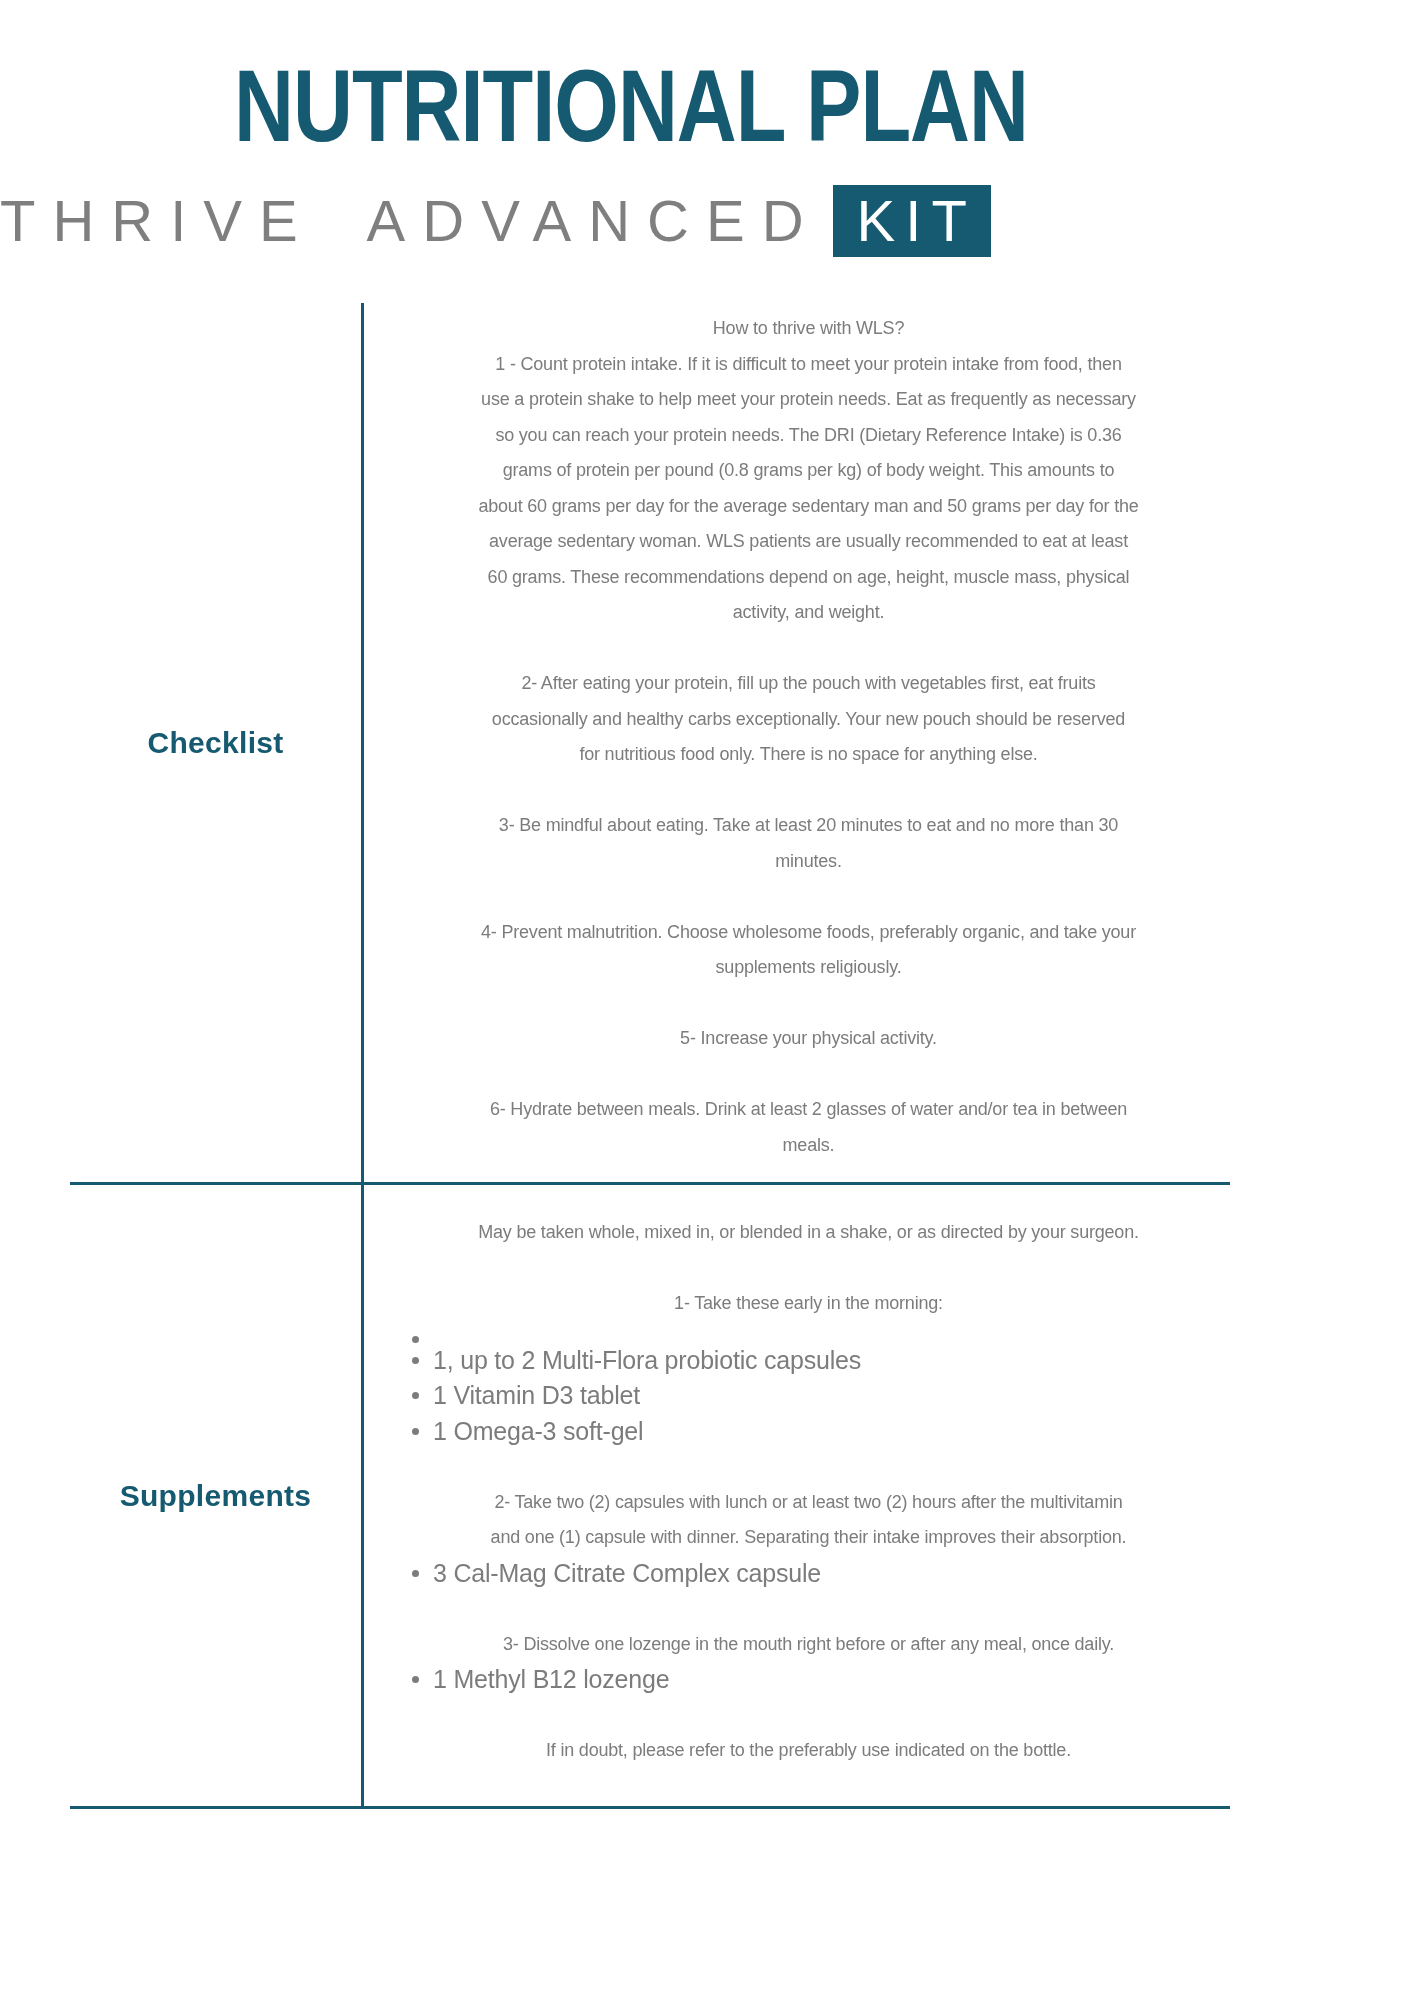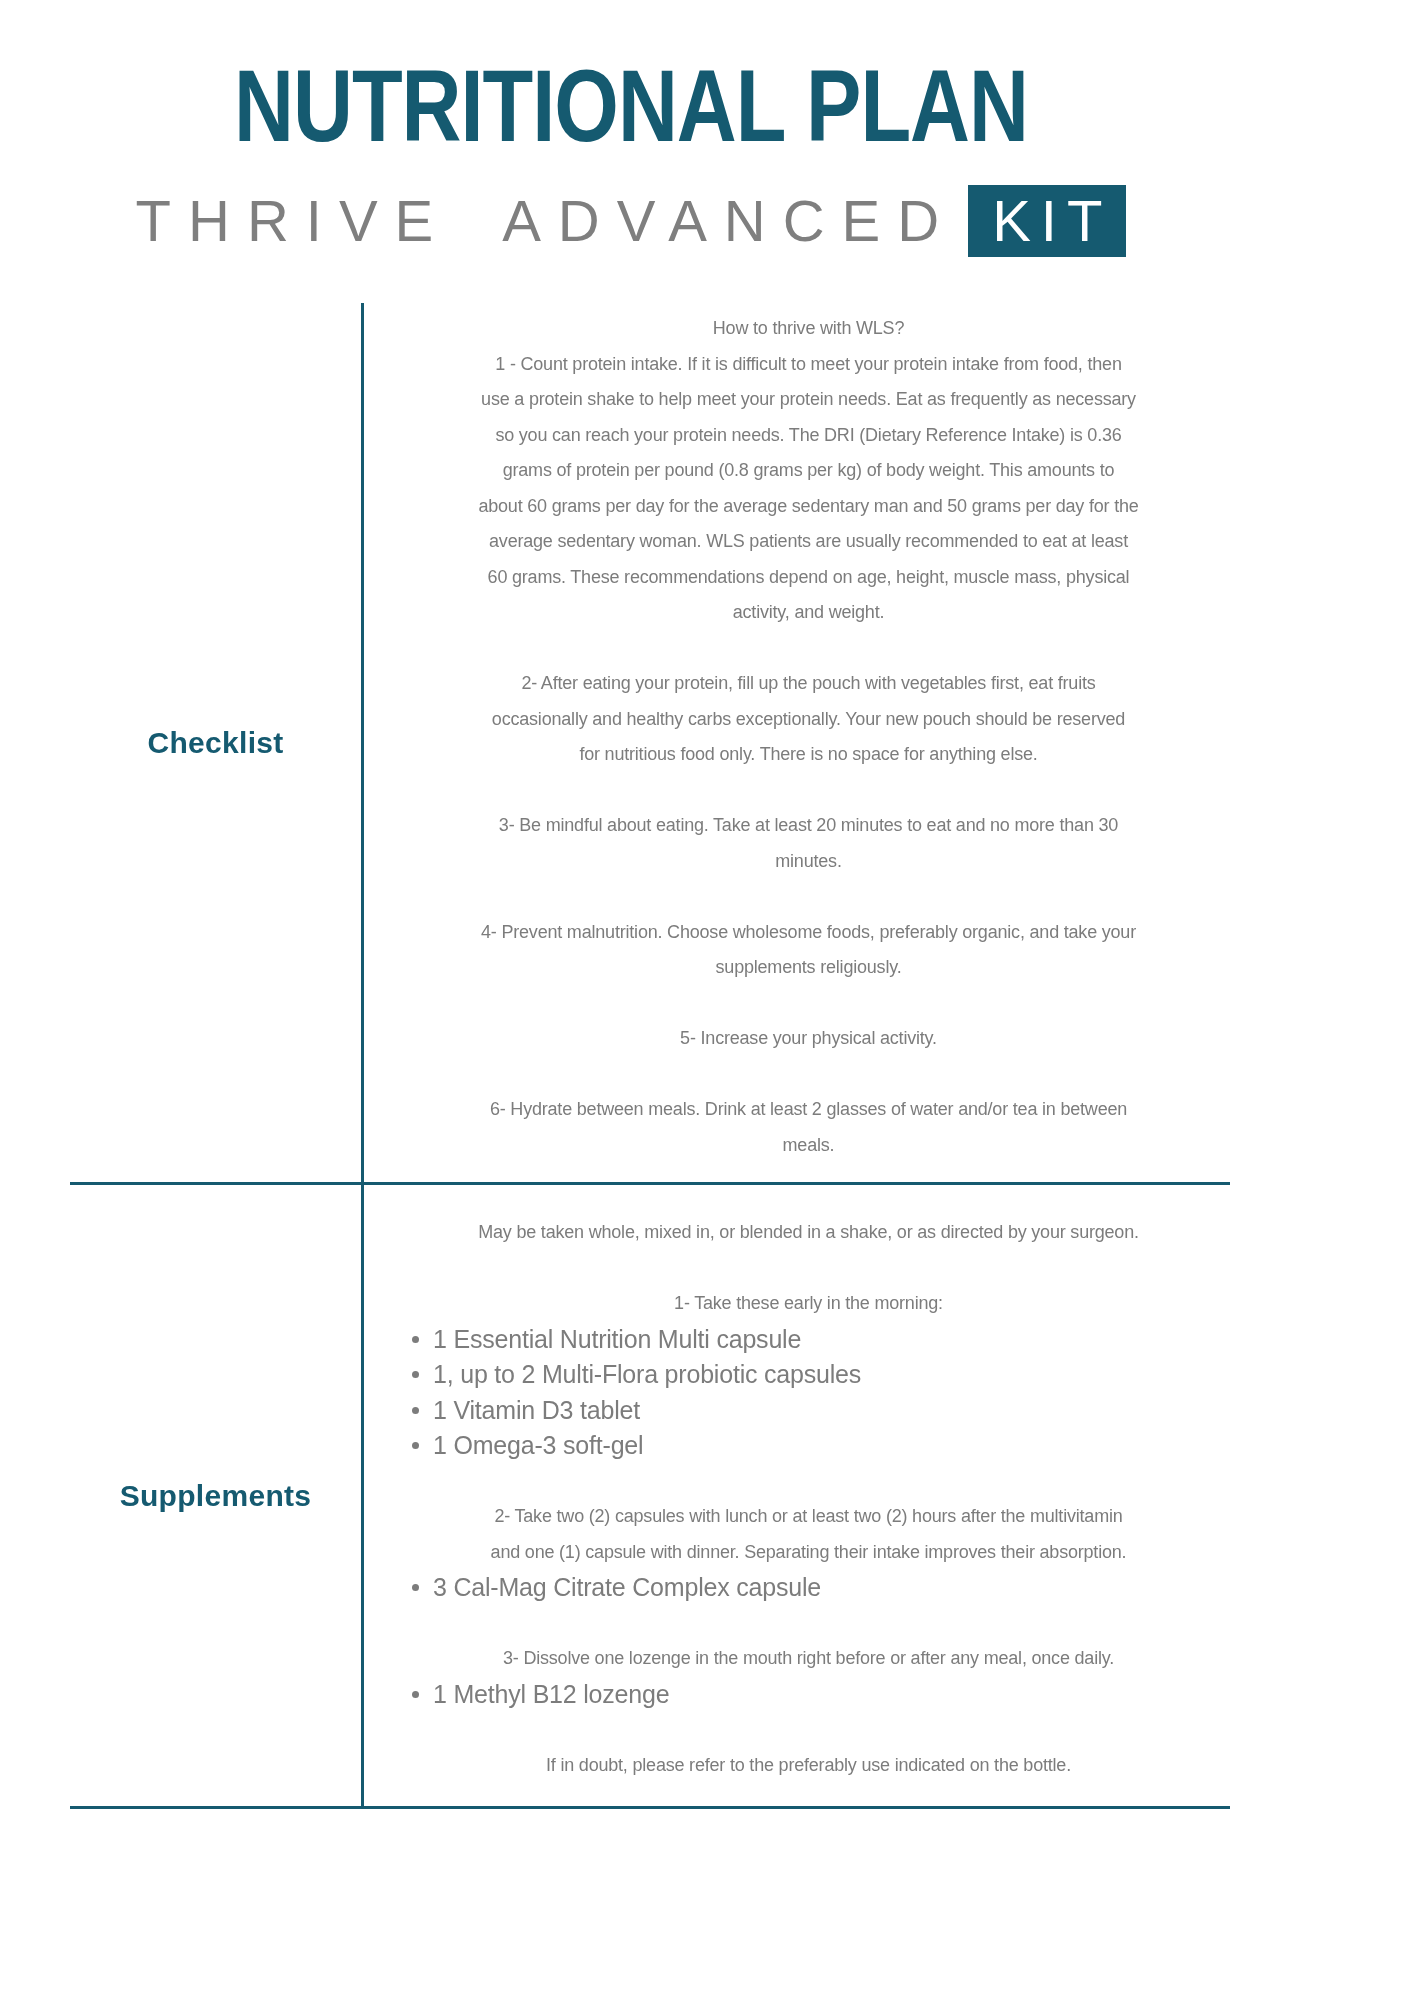--- a/index.html
+++ b/index.html
@@ -26,21 +26,20 @@
     line-height:83px;
     font-weight:bold;
     letter-spacing:-1px;
     color:var(--teal);
     transform:scaleY(1.22);
     transform-origin:center top;
   }
   .subtitle{
     margin-top:46px;
     display:flex;
-    justify-content:center;
     align-items:center;
     gap:12px;
   }
   .subtitle-text{
     font-size:58px;
     line-height:72px;
     letter-spacing:17px;
     word-spacing:22px;
     color:var(--subtitle-gray);
     font-weight:normal;
@@ -167,21 +166,20 @@
     <div class="row row-supplements">
       <div class="label-cell">
         <span class="section-label">Supplements</span>
       </div>
       <div class="content-cell">
           <p class="para">May be taken whole, mixed in, or blended in a shake, or as directed by your surgeon.</p>
           <p class="para tight">1- Take these early in the morning:</p>
           <ul>
             <li>
               <span class="dot"></span>
-              <span>1 Essential Nutrition Multi capsule</span>
             </li>
             <li>
               <span class="dot"></span>
               <span>1, up to 2 Multi-Flora probiotic capsules</span>
             </li>
             <li>
               <span class="dot"></span>
               <span>1 Vitamin D3 tablet</span>
             </li>
             <li>

